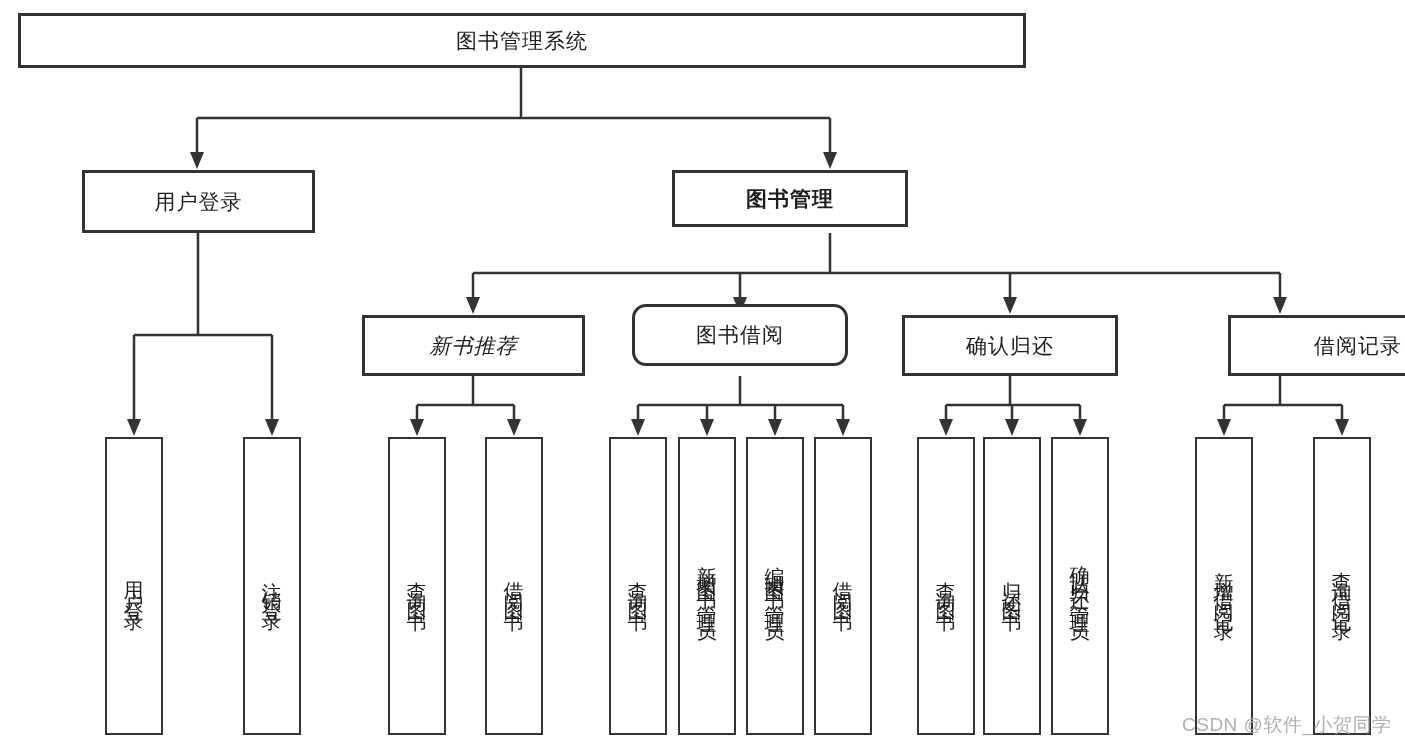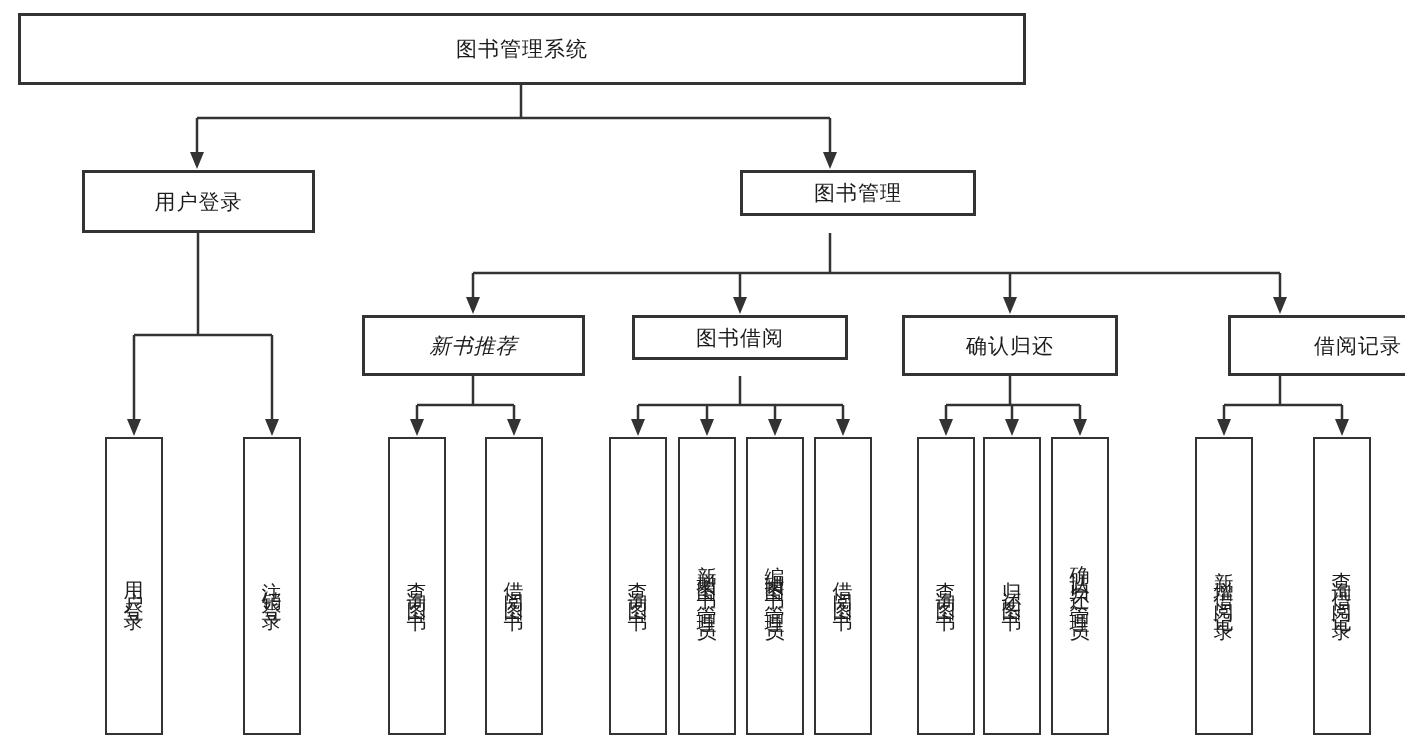--- a/index.html
+++ b/index.html
@@ -48,25 +48,25 @@
     text-orientation: mixed;
     letter-spacing: 10px;
     line-height: 1;
     display: flex;
     align-items: center;
     justify-content: center;
   }
   .vtext-tight { letter-spacing: 8px; }
 
   
-  .n-root { left: 18px;  top: 13px;  width: 1008px; height: 72px; }
+  .n-root { left: 18px;  top: 13px;  width: 1008px; height: 55px; }
   .n-l2a  { left: 82px;  top: 170px; width: 233px;  height: 63px; }
-  .n-l2b  { left: 740px; top: 170px; width: 236px;  height: 46px; }
+  .n-l2b  { left: 672px; top: 170px; width: 236px;  height: 57px; font-weight: bold; }
   .n-l3a  { left: 362px;  top: 315px; width: 223px; height: 61px; font-style: italic; }
-  .n-l3b  { left: 632px;  top: 315px; width: 216px; height: 45px; }
+  .n-l3b  { left: 632px;  top: 304px; width: 216px; height: 62px; border-radius: 14px; }
   .n-l3c  { left: 902px;  top: 315px; width: 216px; height: 61px; }
   .n-l3d  { left: 1228px; top: 315px; width: 260px; height: 61px; }
   .n-leaf1  { left: 105px; }
   .n-leaf2  { left: 243px; }
   .n-leaf3  { left: 388px; }
   .n-leaf4  { left: 485px; }
   .n-leaf5  { left: 609px; }
   .n-leaf6  { left: 678px; }
   .n-leaf7  { left: 746px; }
   .n-leaf8  { left: 814px; }
@@ -135,14 +135,15 @@
   <div class="node leaf vtext vtext-tight n-leaf7">编辑图书（管理员）</div>
   <div class="node leaf vtext n-leaf8">借阅图书</div>
 
   <div class="node leaf vtext n-leaf9">查询图书</div>
   <div class="node leaf vtext n-leaf10">归还图书</div>
   <div class="node leaf vtext vtext-tight n-leaf11">确认归还（管理员）</div>
 
   <div class="node leaf vtext n-leaf12">新增借阅记录</div>
   <div class="node leaf vtext n-leaf13">查询借阅记录</div>
 
+  <div class="watermark">CSDN @软件_小贺同学</div>
 
 </div>
 
 </body></html>

